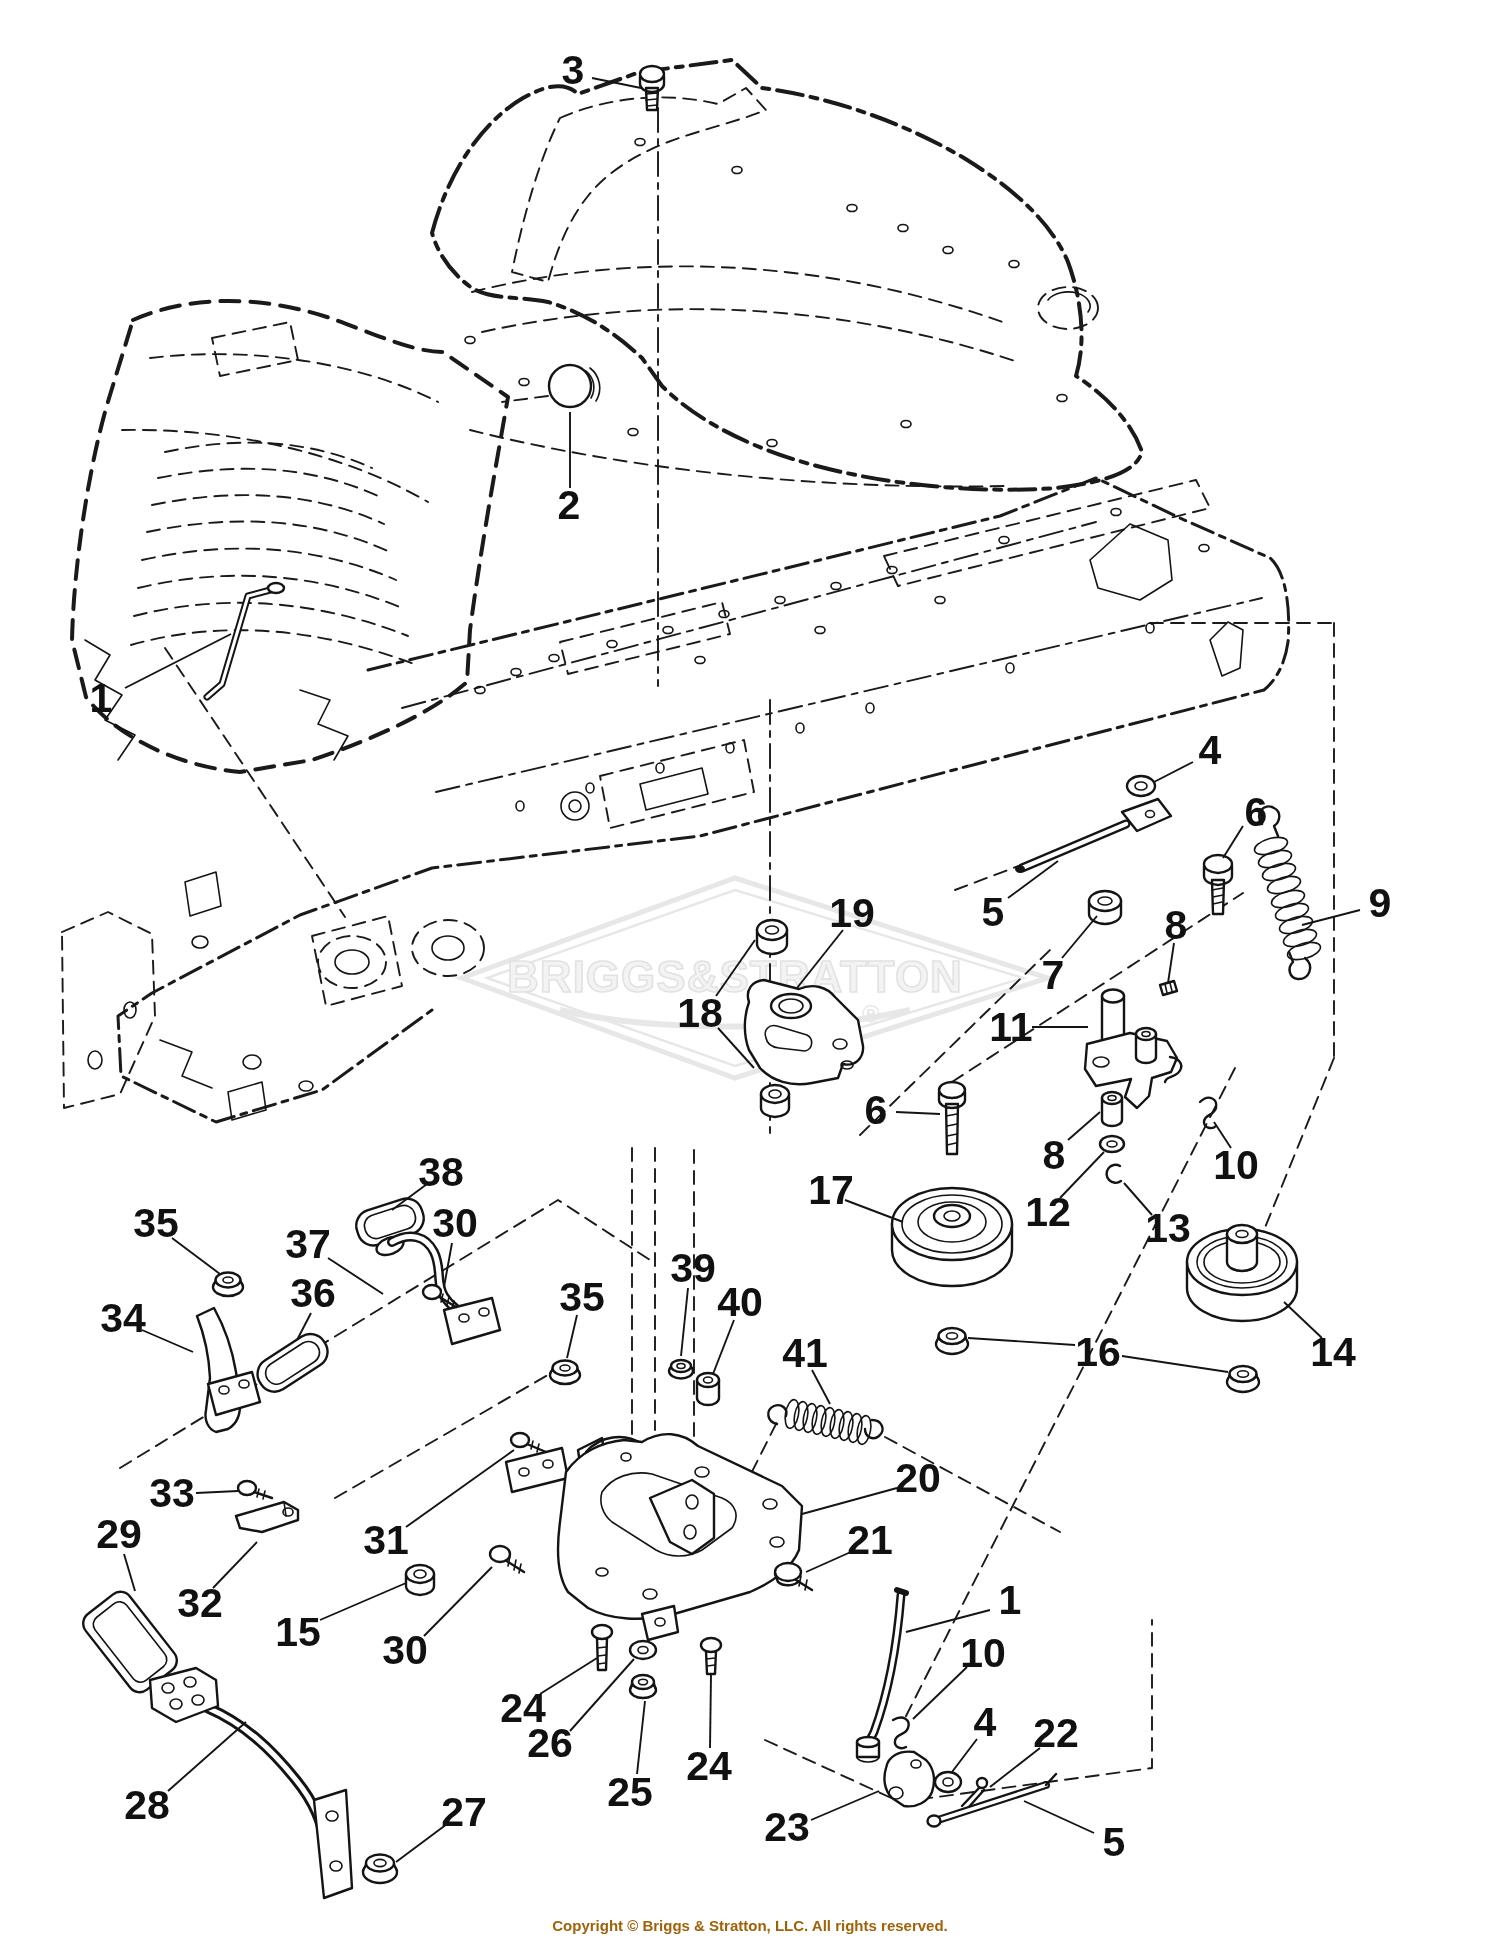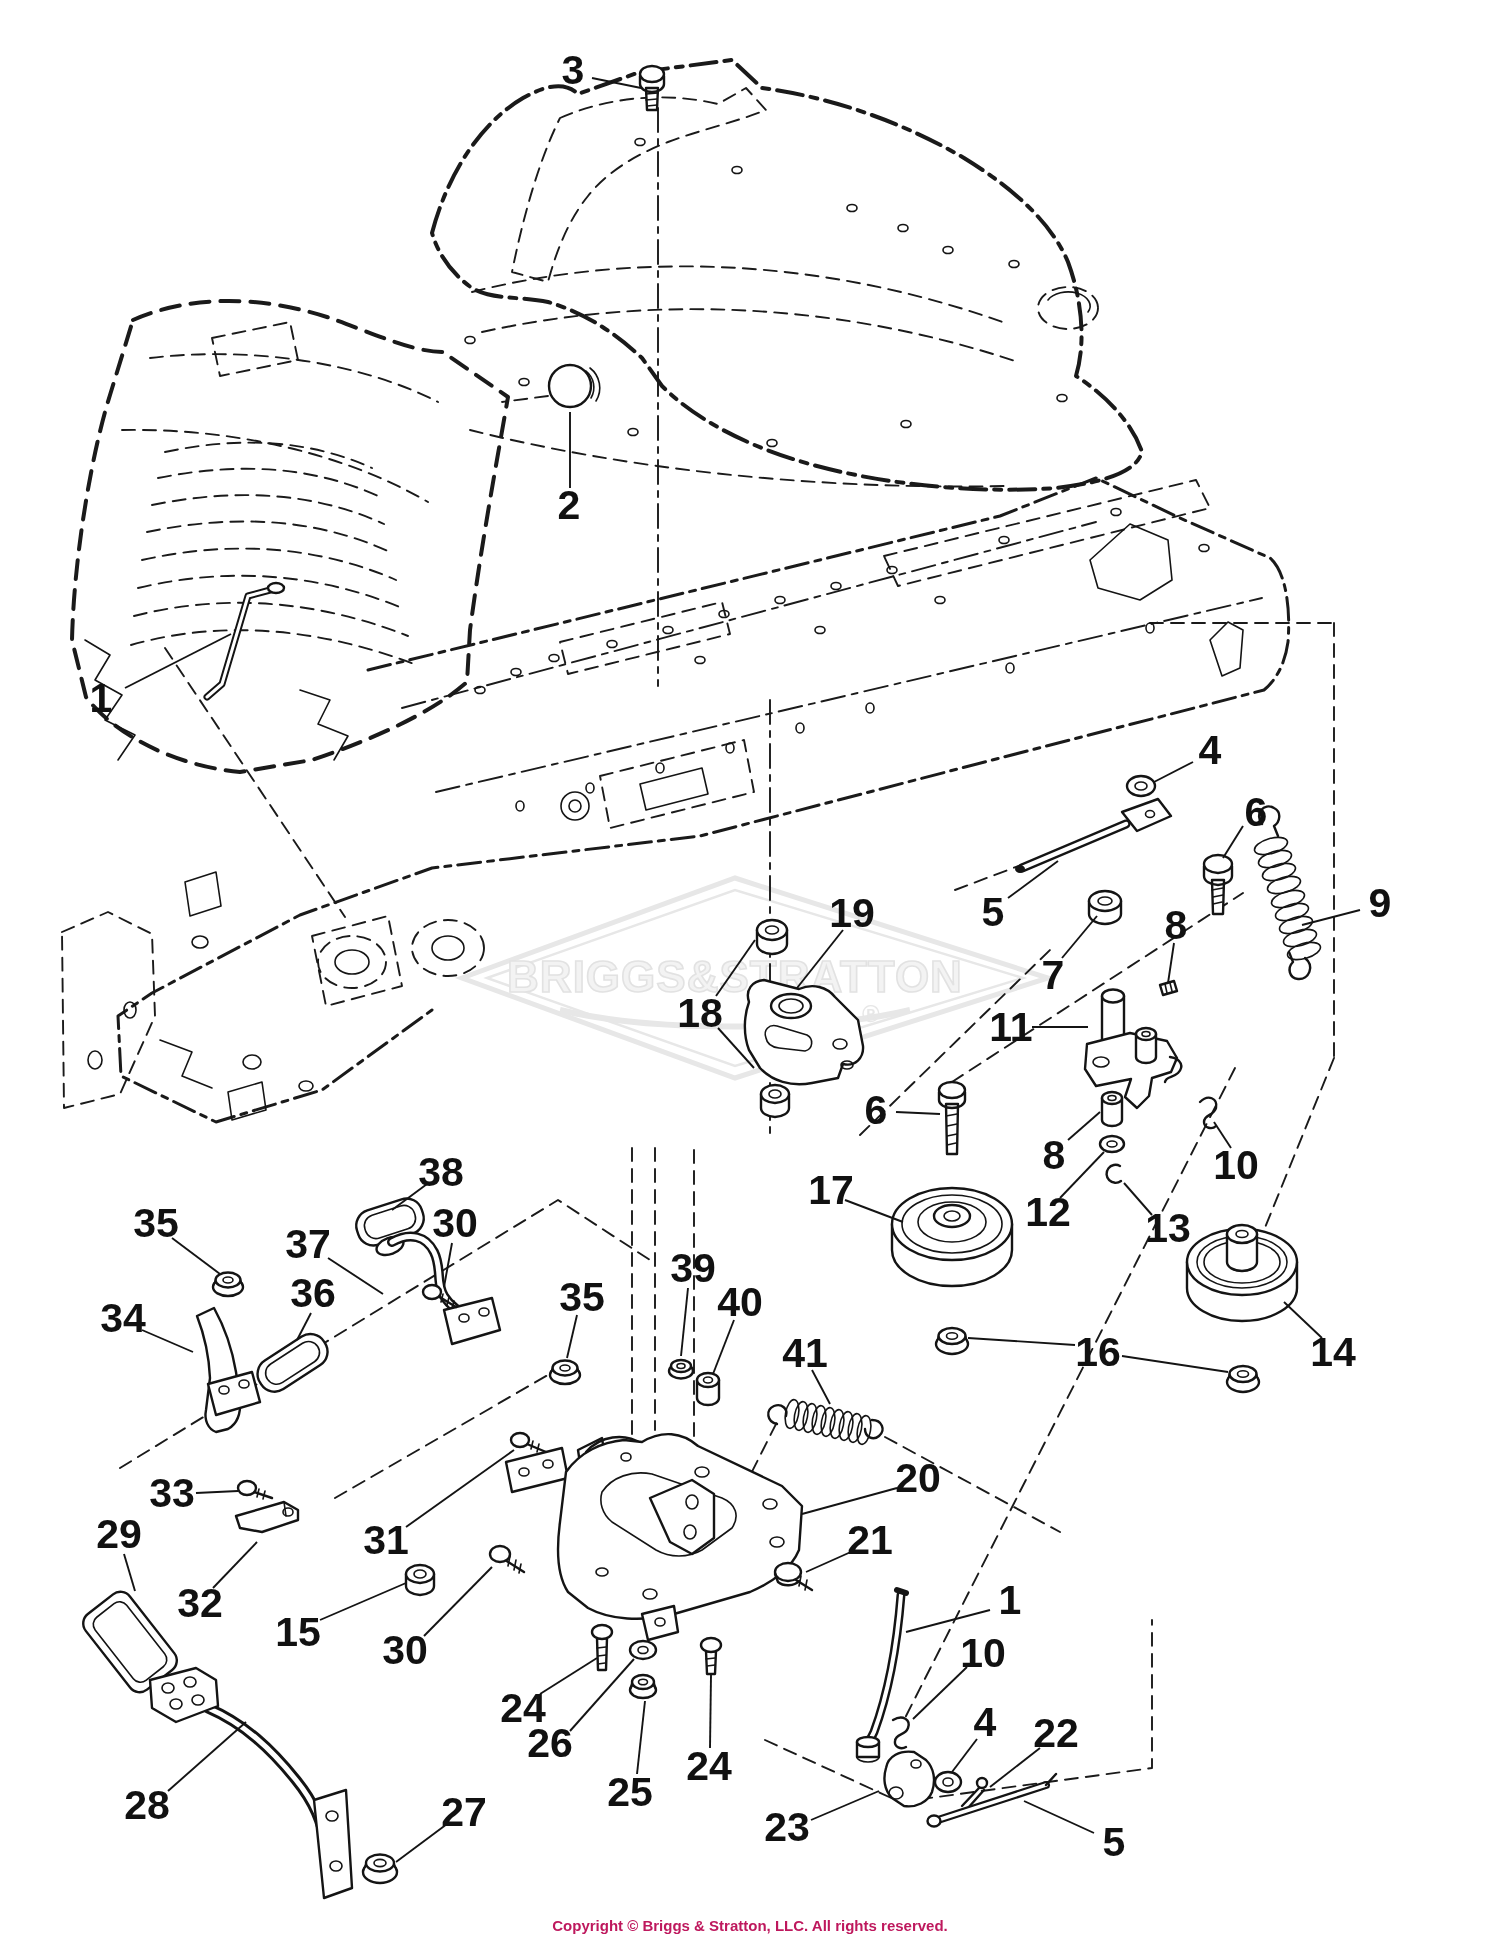--- a/index.html
+++ b/index.html
@@ -15,21 +15,21 @@
   .ph3{stroke:#1a1a1a;fill:none;stroke-width:3;stroke-dasharray:23 7 6 7;stroke-linecap:round;stroke-linejoin:round;}
   .d2 {stroke:#1a1a1a;fill:none;stroke-width:1.9;stroke-dasharray:13 8;stroke-linecap:round;stroke-linejoin:round;}
   .dc {stroke:#1a1a1a;fill:none;stroke-width:1.9;stroke-dasharray:24 7 6 7;stroke-linecap:round;stroke-linejoin:round;}
   .num{font-family:"Liberation Sans",sans-serif;font-weight:bold;font-size:41px;fill:#111;}
   .ldr{stroke:#141414;stroke-width:1.9;fill:none;}
   .wm-text{font-family:"Liberation Sans",sans-serif;font-weight:bold;font-size:44px;letter-spacing:1px;
            fill:#f3f3f3;stroke:#e2e2e2;stroke-width:1.6;}
   .wm-reg{font-family:"Liberation Sans",sans-serif;font-weight:bold;font-size:24px;fill:#e7e7e7;}
   .wm-line{stroke:#e7e7e7;fill:none;}
   .copyright{position:absolute;left:0;right:0;bottom:4px;text-align:center;
-             font-family:"Liberation Sans",sans-serif;font-weight:bold;font-size:15px;color:#be185d;}
+             font-family:"Liberation Sans",sans-serif;font-weight:bold;font-size:15px;color:#a16207;}
 </style>
 </head>
 <body>
 
 <div class="stage">
 <svg id="diagram-svg" width="1500" height="1938" viewBox="0 0 1500 1938">
 
   <g>
     <path class="wm-line" stroke-width="5" d="M462,978 L735,878 L1048,978 L735,1078 Z"></path>
     <path class="wm-line" stroke-width="2.5" d="M487,978 L735,890 L1023,978 L735,1066 Z"></path>

